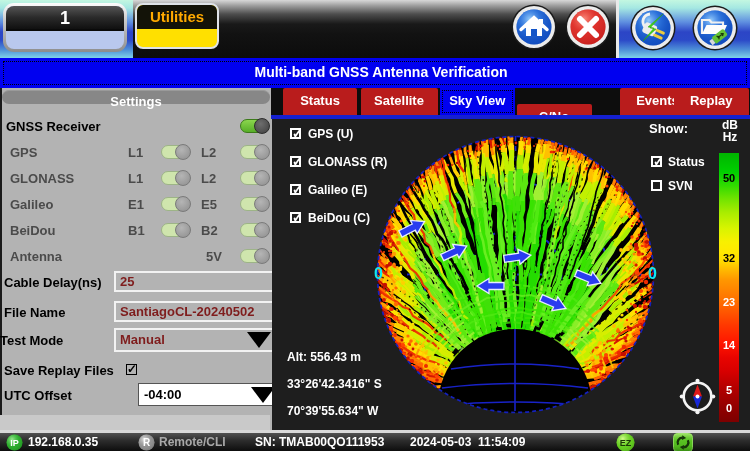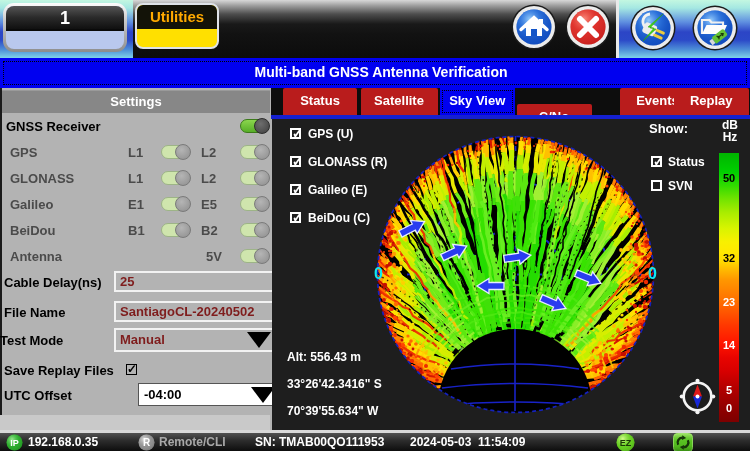--- a/index.html
+++ b/index.html
@@ -29,22 +29,22 @@
 
 
 #title { position:absolute; left:0; top:58px; width:750px; height:30px; background:#0000f0; }
 #title .inner { position:absolute; left:3px; top:3px; right:3px; bottom:3px; border:1px dotted #000; }
 #title .txt { position:absolute; left:6px; top:0; width:100%; height:100%; color:#fff; font-weight:bold;
   font-size:14px; text-align:center; line-height:29px; }
 
 
 #lpanel { position:absolute; left:0; top:88px; width:272px; height:344px; background:#b3b3b3;
   border-left:2px solid #1a1a1a; }
-#lhead { position:absolute; left:2px; top:90px; width:268px; height:23px; background:#878787;
-  border-top:1px solid #9a9a9a; color:#fff; font-weight:bold; font-size:13px; text-align:center; line-height:22px; }
+#lhead { position:absolute; left:2px; top:90px; width:268px; height:14px; background:#878787;
+  border-top:1px solid #9a9a9a; color:#fff; font-weight:bold; font-size:13px; text-align:center; line-height:22px;border-radius:11px; }
 .lbl { position:absolute; font-size:13px; font-weight:bold; color:#000; white-space:nowrap; }
 .dlbl { position:absolute; font-size:13px; font-weight:bold; color:#4b4b4b; white-space:nowrap; }
 .tgl { position:absolute; width:29px; height:14px; border-radius:7px; background:#cfe5ad; border:1px solid #9db487; }
 .tgl .kn { position:absolute; right:-2px; top:-2px; width:16px; height:16px; border-radius:8px;
   background:radial-gradient(circle at 40% 35%, #b5b5b5, #8e8e8e); border:1px solid #7a7a7a; }
 .tglon { position:absolute; width:29px; height:14px; border-radius:7px;
   background:linear-gradient(#8bd64e, #57ae27); border:1px solid #3c7a1a; }
 .tglon .kn { position:absolute; right:-2px; top:-2px; width:16px; height:16px; border-radius:8px;
   background:radial-gradient(circle at 40% 35%, #6e6e6e, #3f3f3f); border:1px solid #2c2c2c; }
 .inp { position:absolute; left:114px; width:162px; height:21px; background:#b3b3b3;

